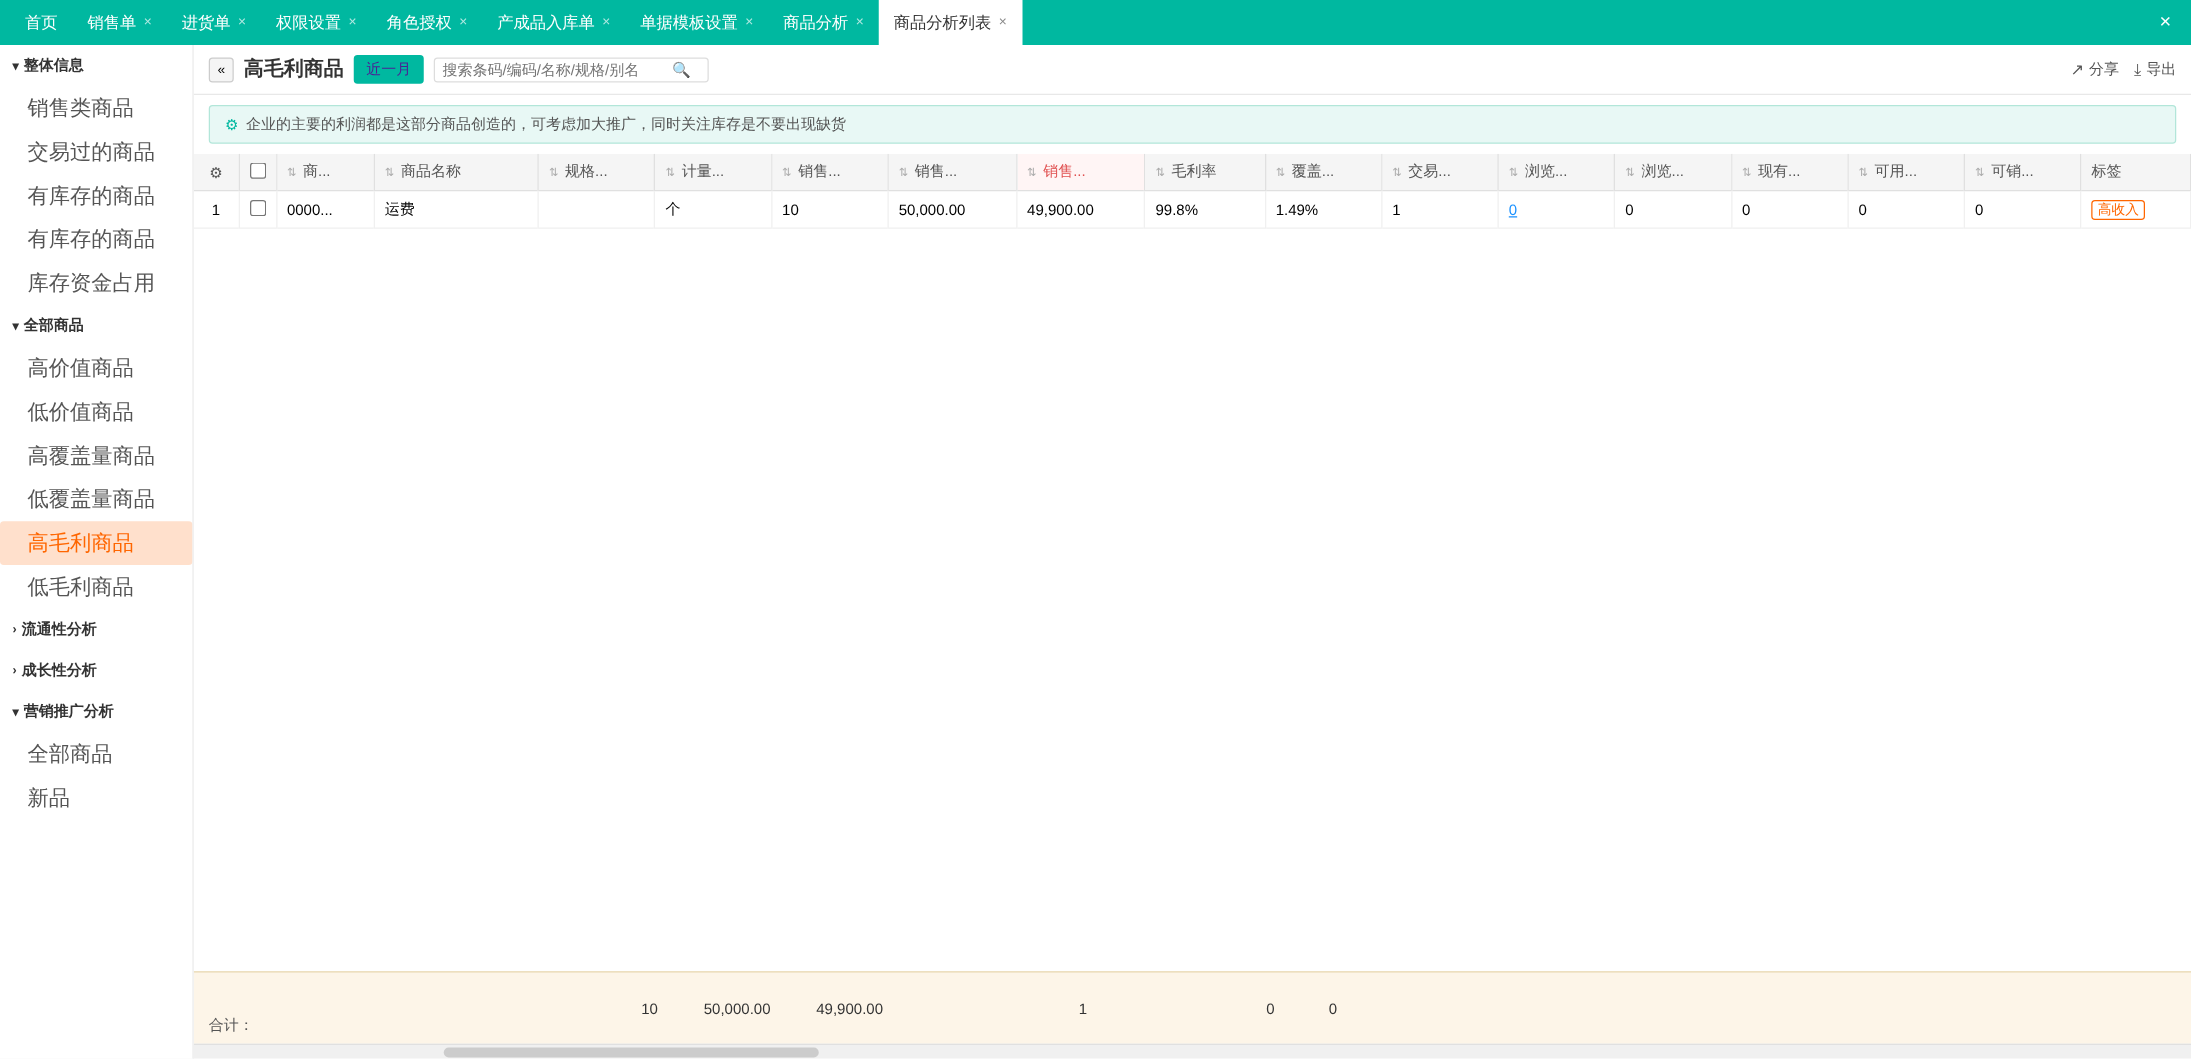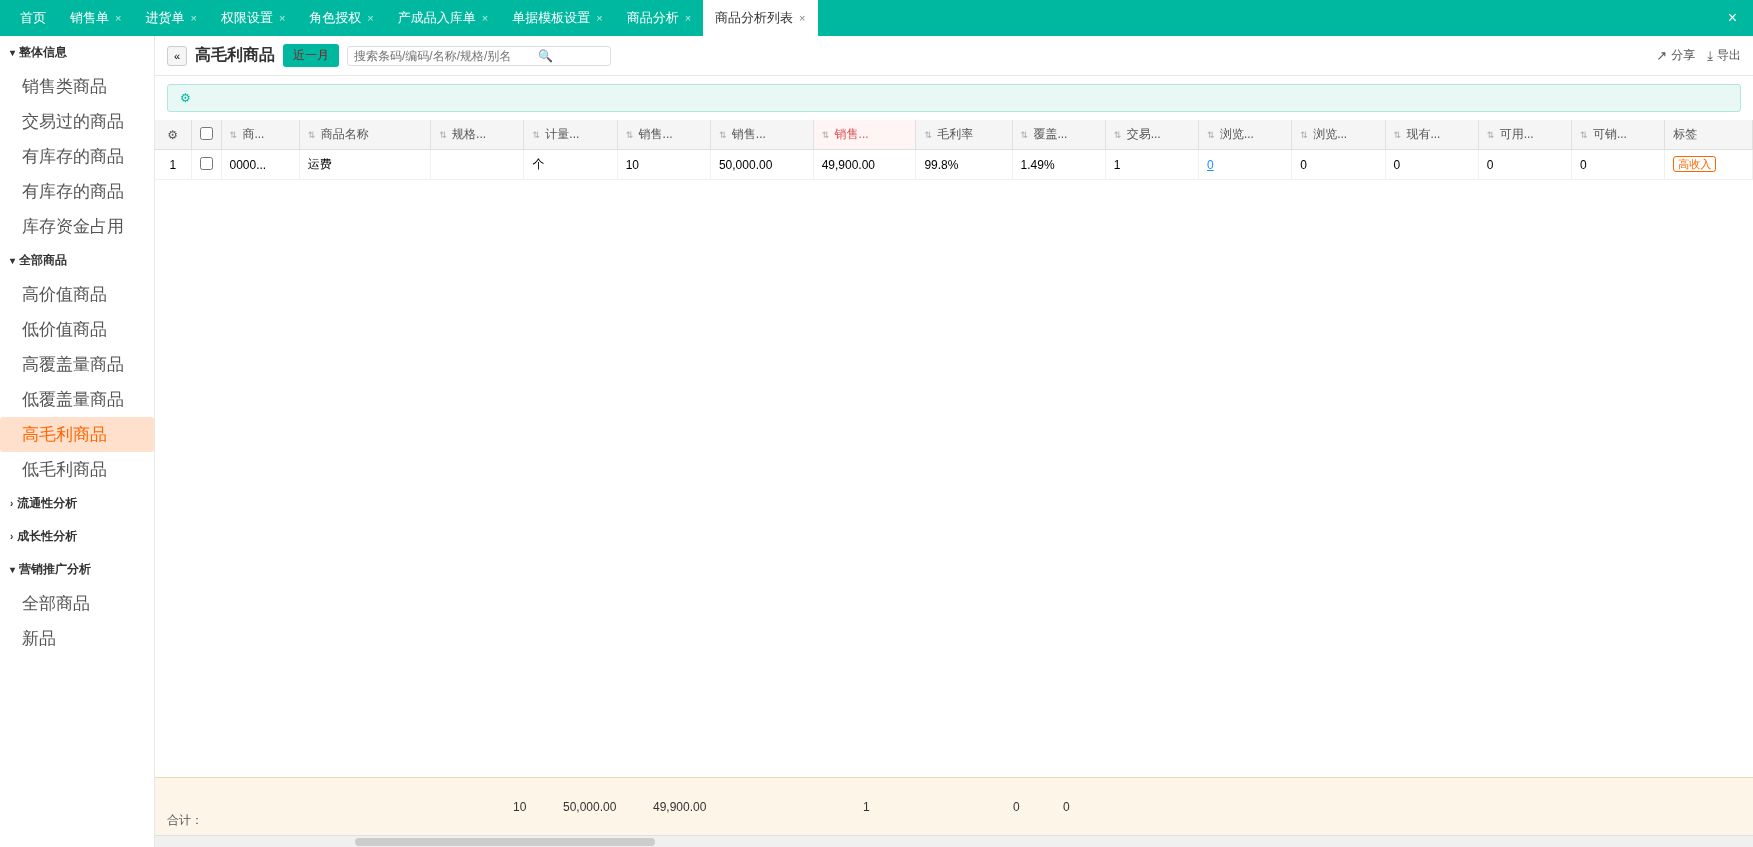--- a/index.html
+++ b/index.html
@@ -111,35 +111,35 @@
       background: #f5f5f5;
       font-size: 11px;
     }
     .page-title-text {
       font-size: 16px;
       font-weight: bold;
       color: #333;
     }
     .filter-btn {
       background: #00b8a0;
-      color: #7f1d1d;
+      color: #4c1d95;
       border: none;
       border-radius: 3px;
       padding: 3px 10px;
       cursor: pointer;
       font-size: 12px;
     }
     .search-box {
       display: flex;
       align-items: center;
       border: 1px solid #ddd;
       border-radius: 3px;
       padding: 2px 6px;
       gap: 4px;
-      width: 264px;
+      width: 220px;
     }
     .search-box input {
       border: none;
       outline: none;
       font-size: 12px;
       width: 180px;
       color: #999;
     }
     .header-actions {
       margin-left: auto;
@@ -381,20 +381,21 @@
         </div>
         <div class="header-action-btn">
           <span style="font-size:13px;">⤓</span>
           <span>导出</span>
         </div>
       </div>
     </div>
 
     <div class="alert-bar">
       <span style="color:#00b8a0;">⚙</span>
+      <span>企业的主要的利润都是这部分商品创造的，可考虑加大推广，同时关注库存是不要出现缺货</span>
     </div>
 
     <div class="table-wrapper">
       <table>
         <thead>
           <tr>
             <th style="width:36px; text-align:center;">
               <span>⚙</span>
             </th>
             <th style="width:30px; text-align:center;">

